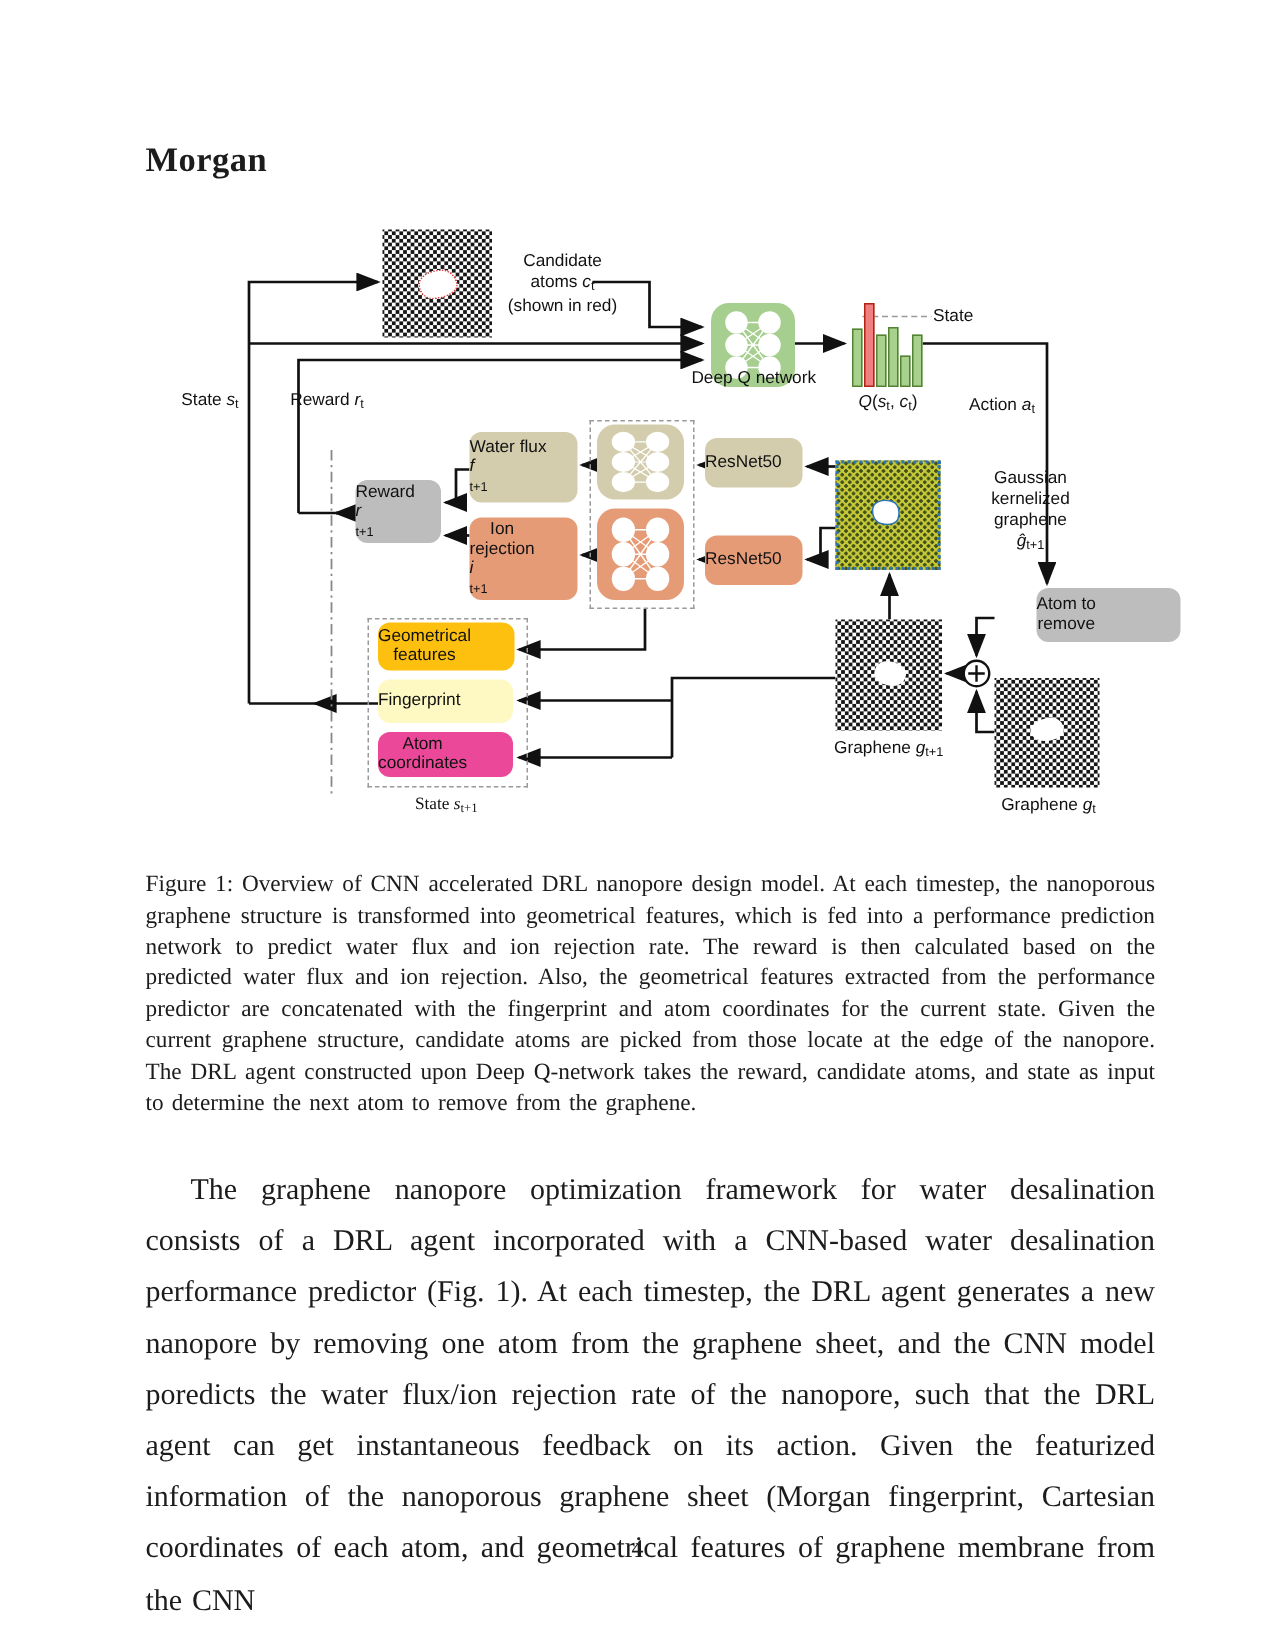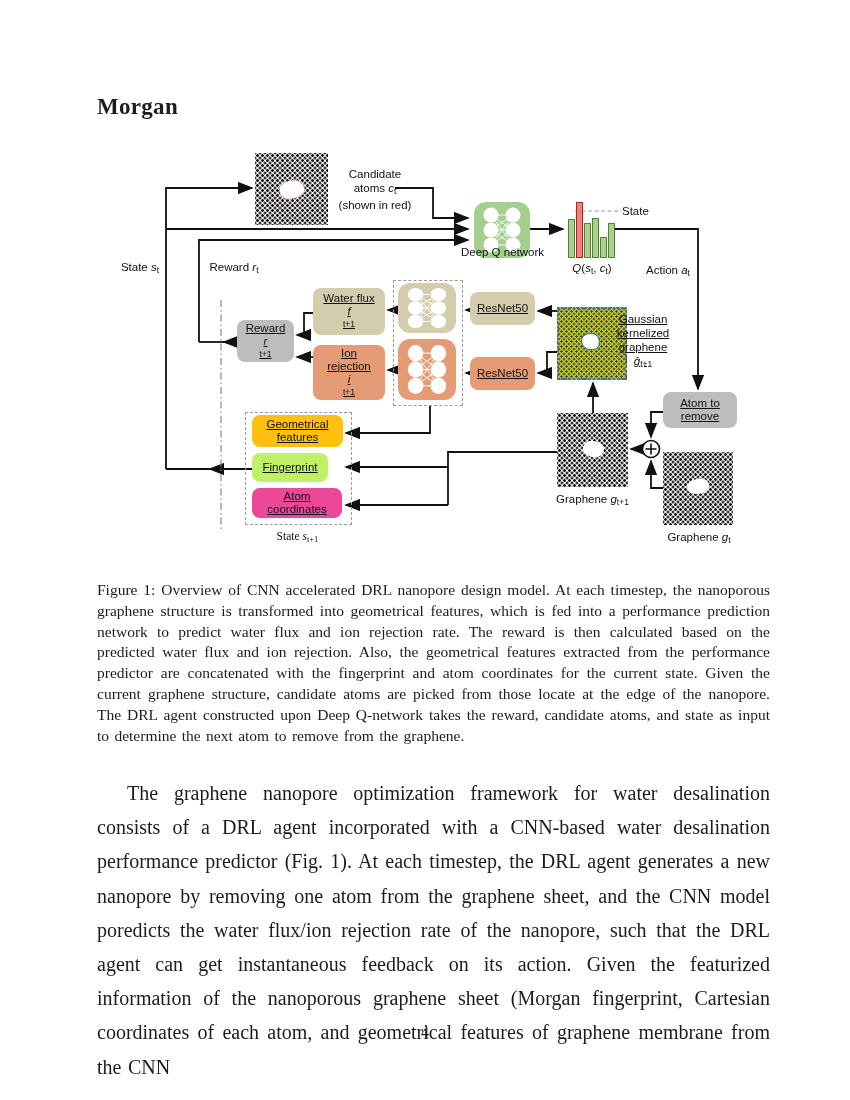--- a/index.html
+++ b/index.html
@@ -6,22 +6,22 @@
   .page{position:relative;width:850px;height:1100px;background:#ffffff;margin:0 auto;
         outline:1px solid #d8d8d8;overflow:hidden;
         font-family:"Liberation Serif",serif;color:#1c1c1c;}
   .heading{position:absolute;left:97px;top:94px;font-size:23px;font-weight:bold;letter-spacing:.3px;}
 
   
   .figure{position:absolute;left:95px;top:140px;width:660px;height:412px;
           font-family:"Liberation Sans",sans-serif;font-size:11.5px;color:#111;}
   .figure .abs{position:absolute;}
   .lbl{position:absolute;text-align:center;line-height:14px;color:#111;}
-  .node{position:absolute;display:flex;flex-direction:column;align-items:center;justify-content:center;
-        text-align:center;line-height:13px;border-radius:8px;color:#111;text-decoration:underline;}
+  .node{position:absolute;display:flex;flex-direction:column;align-items:flex-start;justify-content:center;
+        text-align:center;line-height:13px;border-radius:8px;color:#111;}
   .node.big-r{border-radius:12px;}
   svg.overlay{position:absolute;left:0;top:0;width:660px;height:412px;pointer-events:none;}
   svg.nn-svg{width:100%;height:100%;display:block;}
 
   
   .graphene{position:absolute;background-color:#fff;
     background-image:radial-gradient(circle,#161616 1.35px,transparent 1.45px),
                      radial-gradient(circle,#161616 1.35px,transparent 1.45px);
     background-size:5px 5px;background-position:0 0,2.5px 2.5px;}
   .pore{position:absolute;background:#fff;}
@@ -168,35 +168,35 @@
             <circle cx="39" cy="43" r="7.5"></circle>
         </g>
       </svg>
     </div>
 
     <div class="node" style="left: 375px; top: 152px; width: 65px; height: 33px; background-color: rgb(211, 205, 173);">ResNet50</div>
     <div class="node" style="left: 375px; top: 217px; width: 65px; height: 33px; background-color: rgb(230, 155, 119);">ResNet50</div>
     <div class="node" style="left: 218px; top: 148px; width: 72px; height: 47px; background-color: rgb(211, 205, 173);">Water flux<br><i>f</i><sub>t+1</sub></div>
     <div class="node" style="left: 218px; top: 205px; width: 72px; height: 55px; background-color: rgb(230, 155, 119);">Ion<br>rejection<br><i>i</i><sub>t+1</sub></div>
     <div class="node" style="left: 142px; top: 180px; width: 57px; height: 42px; background-color: rgb(189, 189, 189);">Reward<br><i>r</i><sub>t+1</sub></div>
-    <div class="node" style="left: 568px; top: 252px; width: 74px; height: 36px; background-color: rgb(189, 189, 189);">Atom to<br>remove</div>
+    <div class="node" style="left: 596px; top: 252px; width: 96px; height: 36px; background-color: rgb(189, 189, 189);">Atom to<br>remove</div>
 
     <div class="abs" style="left:150px;top:272px;width:107px;height:113px;border:1.6px dashed #9a9a9a;box-sizing:border-box;"></div>
     <div class="node" style="left: 157px; top: 275px; width: 91px; height: 32px; background-color: rgb(254, 192, 15);">Geometrical<br>features</div>
-    <div class="node" style="left: 157px; top: 313px; width: 76px; height: 29px; background-color: #bef264;">Fingerprint</div>
+    <div class="node" style="left: 157px; top: 313px; width: 90px; height: 29px; background-color: #fef9c3;">Fingerprint</div>
     <div class="node" style="left: 157px; top: 348px; width: 90px; height: 30px; background-color: #ec4899;">Atom<br>coordinates</div>
 
     <div class="lbl" style="left:14px;top:120px;width:62px;">State <i>s</i><sub>t</sub></div>
-    <div class="lbl" style="left:106px;top:120px;width:66px;">Reward <i>r</i><sub>t</sub></div>
+    <div class="lbl" style="left:90px;top:120px;width:66px;">Reward <i>r</i><sub>t</sub></div>
     <div class="lbl" style="left:233px;top:27px;width:94px;">Candidate<br>atoms <i>c</i><sub>t</sub><br>(shown in red)</div>
     <div class="lbl" style="left:360px;top:105px;width:95px;text-align:center;">Deep Q network</div>
     <div class="lbl" style="left:468px;top:121px;width:58px;"><i>Q</i>(<i>s</i><sub>t</sub>, <i>c</i><sub>t</sub>)</div>
     <div class="lbl" style="left:527px;top:64px;width:50px;text-align:left;">State</div>
     <div class="lbl" style="left:538px;top:123px;width:70px;">Action <i>a</i><sub>t</sub></div>
-    <div class="lbl" style="left:516px;top:172px;width:64px;text-decoration:underline;">Gaussian<br>kernelized<br>graphene<br><i>ĝ</i><sub>t+1</sub></div>
+    <div class="lbl" style="left:560px;top:172px;width:64px;">Gaussian<br>kernelized<br>graphene<br><i>ĝ</i><sub>t+1</sub></div>
     <div class="lbl" style="left:450px;top:352px;width:95px;">Graphene <i>g</i><sub>t+1</sub></div>
     <div class="lbl" style="left:560px;top:390px;width:88px;">Graphene <i>g</i><sub>t</sub></div>
     <div class="lbl" style="left:155px;top:389px;width:95px;font-family:Liberation Serif, serif;">State <i>s</i><sub>t+1</sub></div>
   </div>
 
   <div class="caption">Figure 1: Overview of CNN accelerated DRL nanopore design model. At each timestep, the nanoporous graphene structure is transformed into geometrical features, which is fed into a performance prediction network to predict water flux and ion rejection rate. The reward is then calculated based on the predicted water flux and ion rejection. Also, the geometrical features extracted from the performance predictor are concatenated with the fingerprint and atom coordinates for the current state. Given the current graphene structure, candidate atoms are picked from those locate at the edge of the nanopore. The DRL agent constructed upon Deep Q-network takes the reward, candidate atoms, and state as input to determine the next atom to remove from the graphene.</div>
 
   <div class="bodytext">The graphene nanopore optimization framework for water desalination consists of a DRL agent incorporated with a CNN-based water desalination performance predictor (Fig. 1). At each timestep, the DRL agent generates a new nanopore by removing one atom from the graphene sheet, and the CNN model poredicts the water flux/ion rejection rate of the nanopore, such that the DRL agent can get instantaneous feedback on its action. Given the featurized information of the nanoporous graphene sheet (Morgan fingerprint, Cartesian coordinates of each atom, and geometrical features of graphene membrane from the CNN</div>
 
   <div class="pagenum">4</div>

